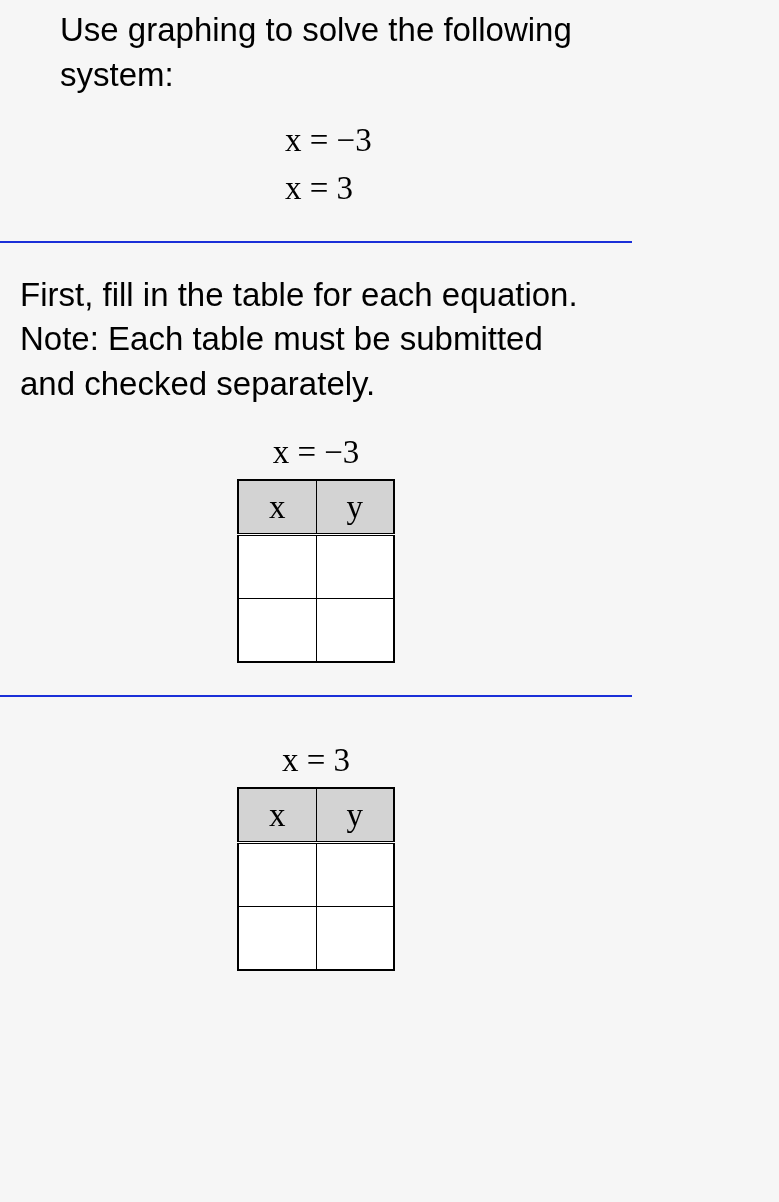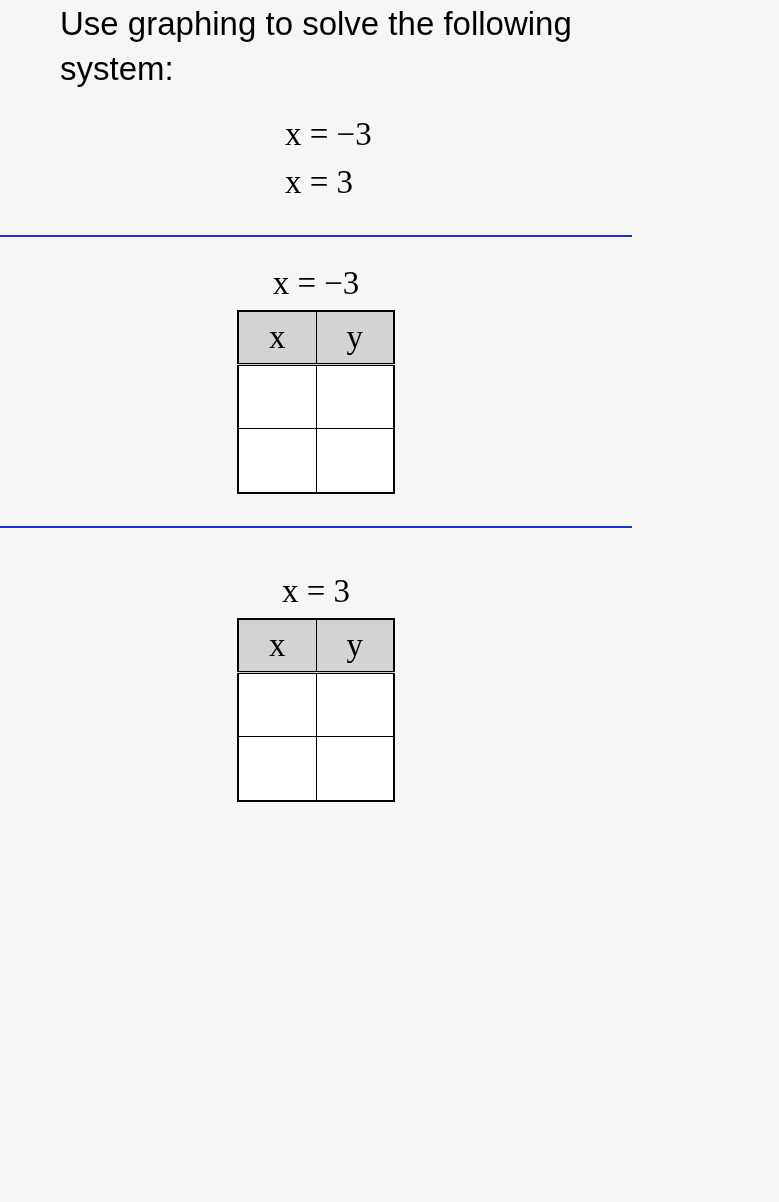--- a/index.html
+++ b/index.html
@@ -7,21 +7,21 @@
     padding: 0;
     width: 779px;
     background: #f6f6f6;
     font-family: Arial, Helvetica, sans-serif;
     color: #000;
   }
   .page {
     width: 632px;
     min-height: 1202px;
     box-sizing: border-box;
-    padding-top: 2px;
+    padding-top: 8px;
   }
   .prompt {
     font-size: 33px;
     line-height: 1.35;
     padding: 0 40px 0 60px;
   }
   .eq-block {
     font-size: 33px;
     line-height: 1.45;
     margin: 20px 0 28px 0;
@@ -94,20 +94,25 @@
 
   <div class="prompt">Use graphing to solve the following system:</div>
 
   <div class="eq-block">
     <div>x = −3</div>
     <div>x = 3</div>
   </div>
 
   <hr class="hr">
 
+  <div class="instructions">
+    <span>First, fill in the table for each equation.</span>
+    <span> </span>
+    <span>Note: Each table must be submitted and checked separately.</span>
+  </div>
 
   <div class="table-section">
     <div class="table-caption">x = −3</div>
     <table class="xy-table">
       <thead>
         <tr>
           <th>x</th>
           <th>y</th>
         </tr>
       </thead>

